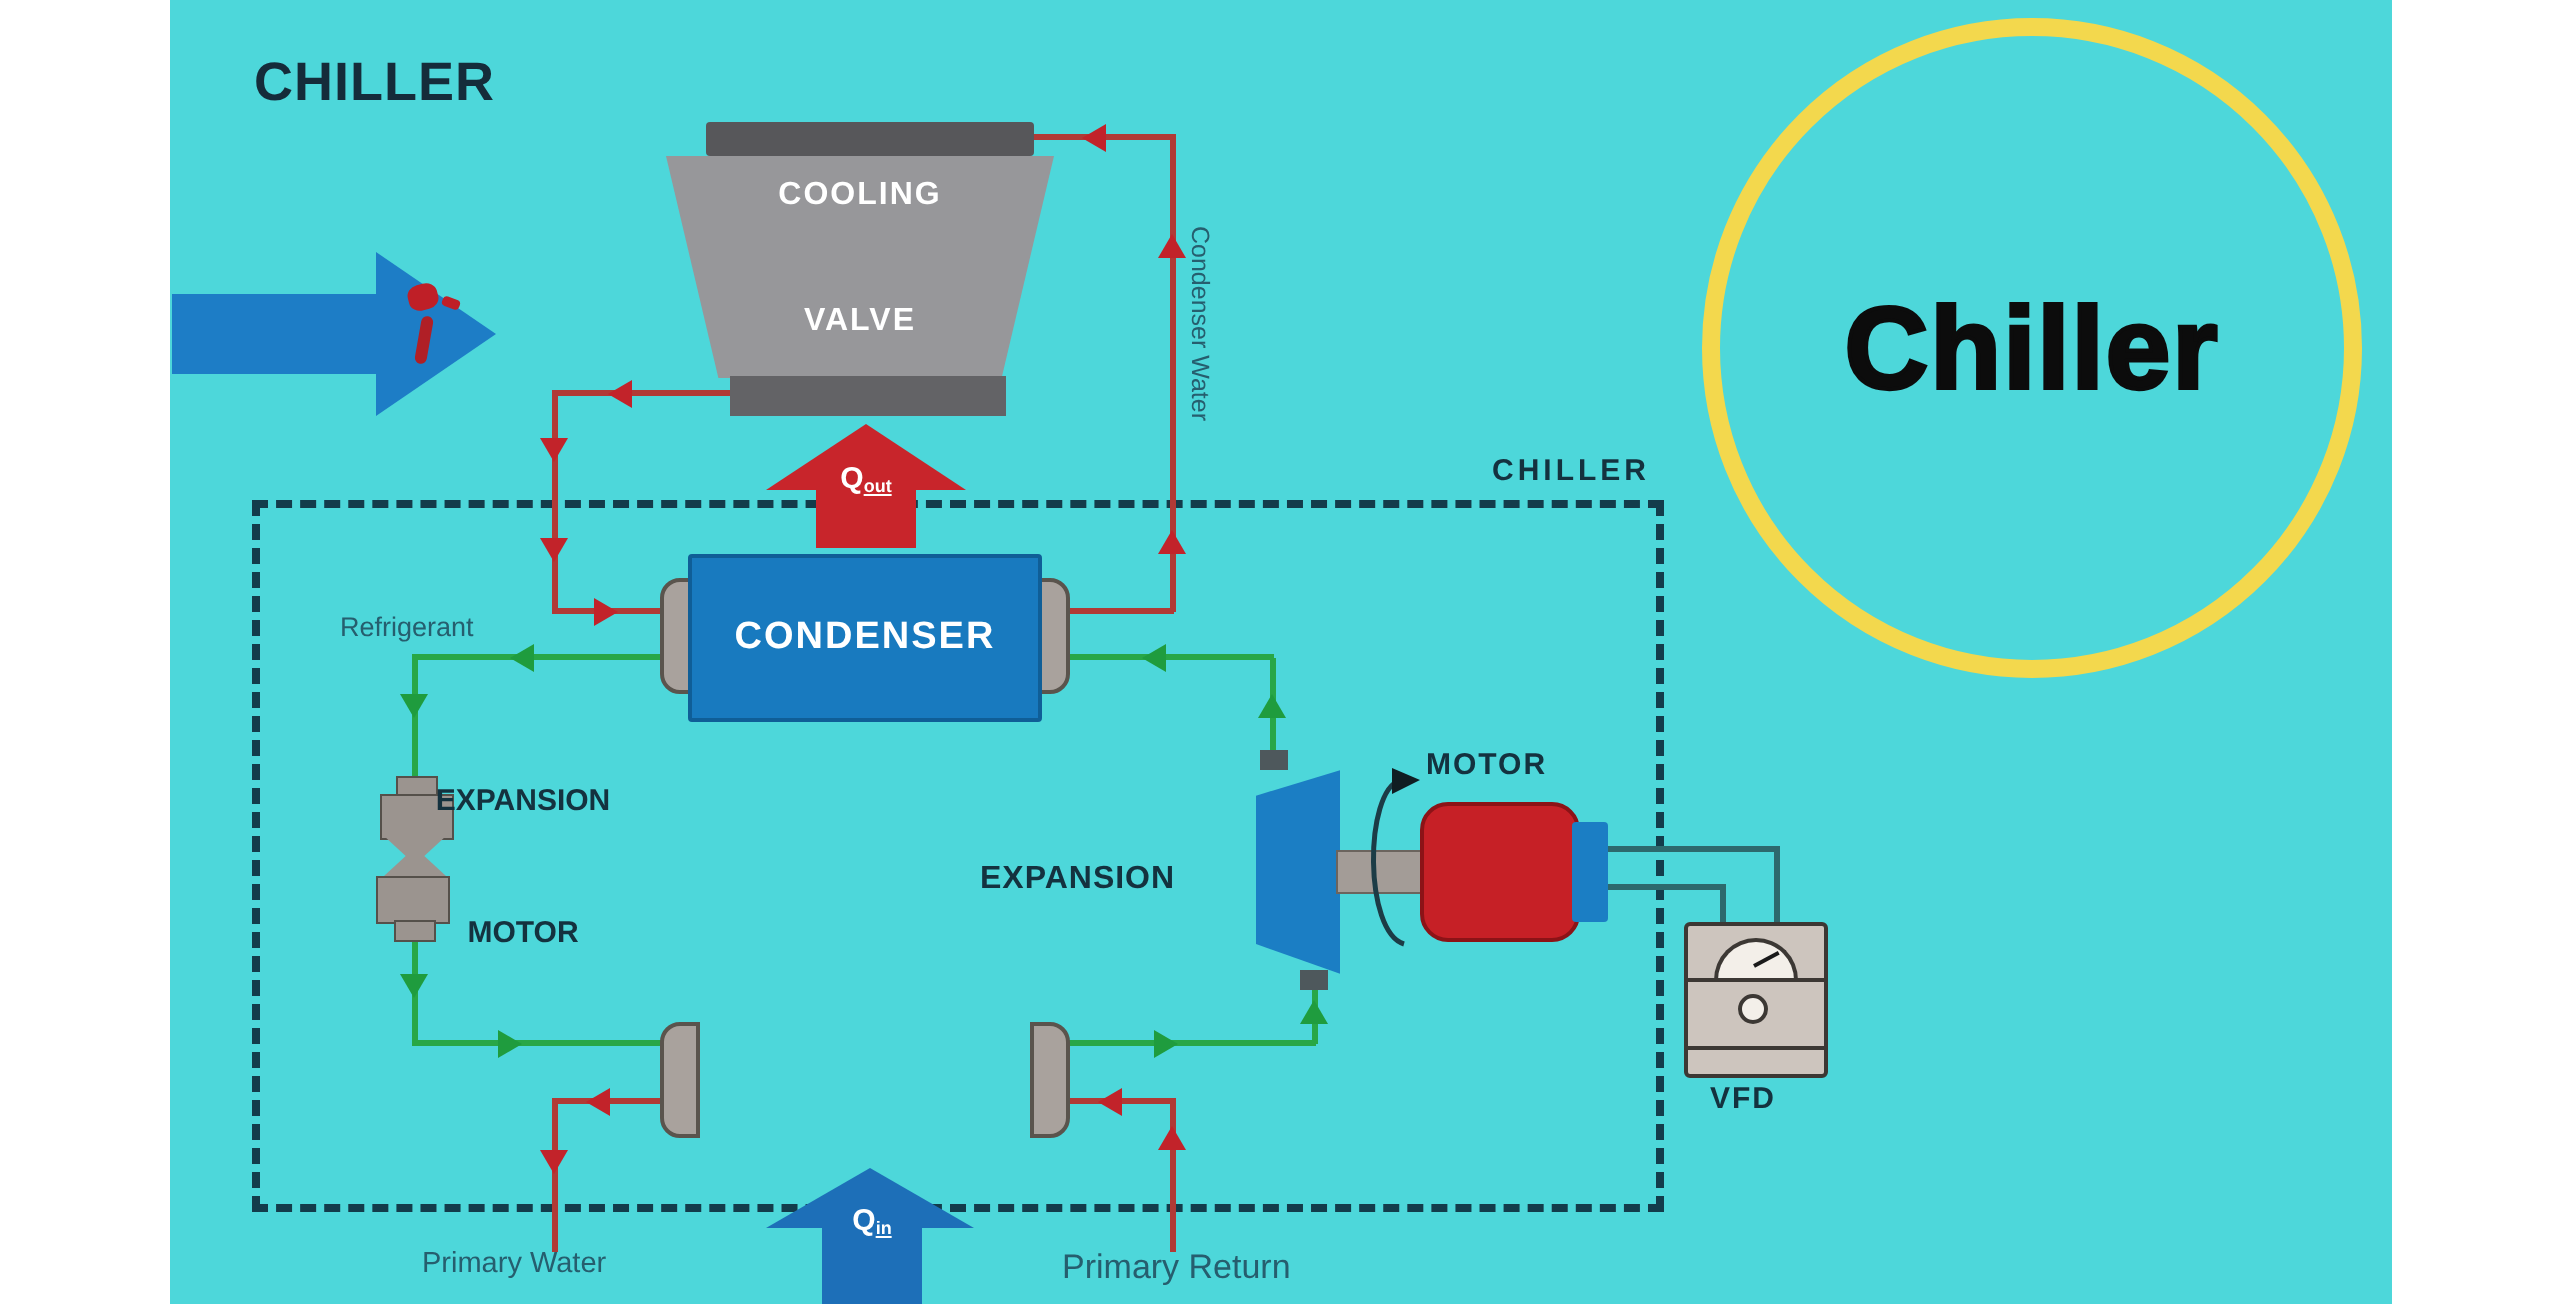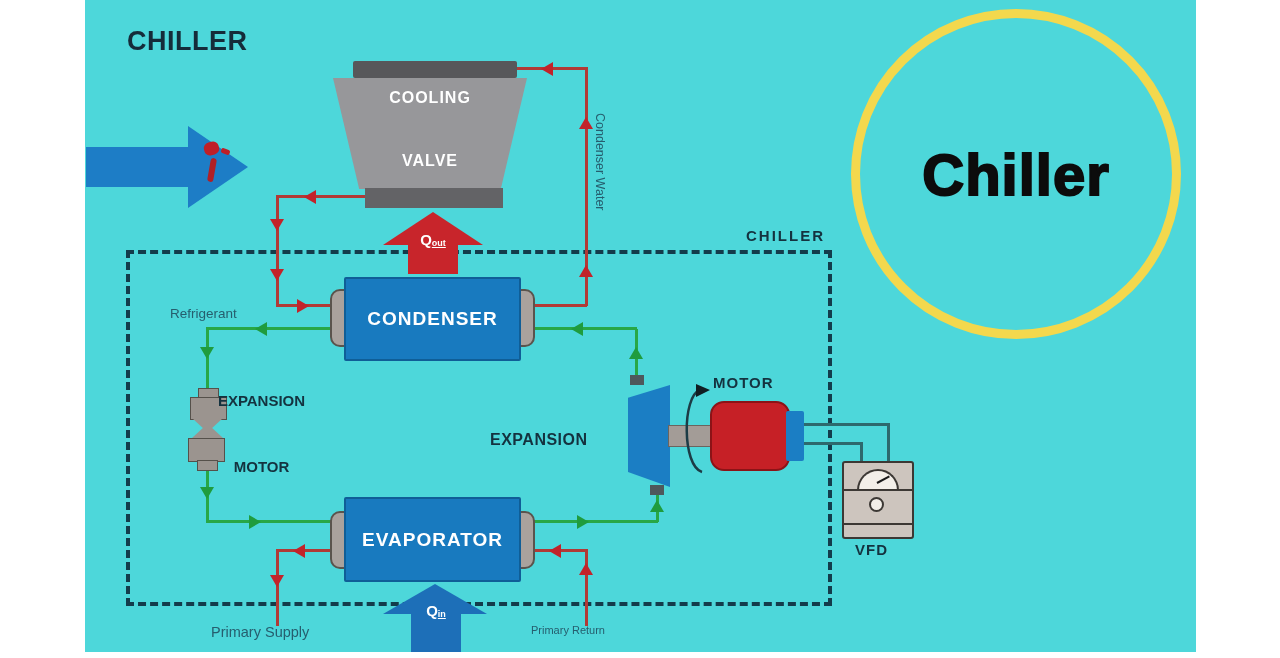--- a/index.html
+++ b/index.html
@@ -106,23 +106,20 @@
   </div>
 
   <div class="cap" style="left:330px;top:289px;width:20px;height:58px;border-radius:10px 0 0 10px;"></div>
   <div class="cap" style="left:515px;top:289px;width:20px;height:58px;border-radius:0 10px 10px 0;"></div>
   <div class="vessel" style="left:344px;top:277px;width:177px;height:84px;">
     <span class="boxlabel" style="font-size:19px;">CONDENSER</span>
   </div>
 
   <div class="cap" style="left:330px;top:511px;width:20px;height:58px;border-radius:10px 0 0 10px;"></div>
   <div class="cap" style="left:515px;top:511px;width:20px;height:58px;border-radius:0 10px 10px 0;"></div>
-  <div class="vessel" style="left:344px;top:497px;width:177px;height:85px;">
-    <span class="boxlabel" style="font-size:19px;">EVAPORATOR</span>
-  </div>
 
   <div class="abs gray" style="left:198px;top:388px;width:19px;height:9px;border:1px solid #55504a;"></div>
   <div class="abs gray" style="left:190px;top:397px;width:35px;height:21px;border:1px solid #55504a;"></div>
   <div class="abs gray" style="left:192px;top:418px;width:31px;height:10px;clip-path:polygon(0 0,100% 0,65% 100%,35% 100%);"></div>
   <div class="abs gray" style="left:192px;top:428px;width:31px;height:10px;clip-path:polygon(35% 0,65% 0,100% 100%,0 100%);"></div>
   <div class="abs gray" style="left:188px;top:438px;width:35px;height:22px;border:1px solid #55504a;"></div>
   <div class="abs gray" style="left:197px;top:460px;width:19px;height:9px;border:1px solid #55504a;"></div>
   <div class="abs blab center" style="left:204px;top:413px;width:115px;height:42px;font-size:15px;line-height:1.35;flex-direction:column;align-items:center;">
     <div>EXPANSION</div>
     <div>MOTOR</div>
@@ -158,22 +155,22 @@
   <div class="abs" style="left:383px;top:584px;width:0;height:0;border-left:52px solid transparent;
        border-right:52px solid transparent;border-bottom:30px solid #1d6fb8;"></div>
   <div class="abs" style="left:411px;top:613px;width:50px;height:39px;background:#1d6fb8;"></div>
   <div class="abs qlabel" style="left:401px;top:602px;width:70px;">
     <span class="sym">Q</span>
     <span class="sub">in</span>
   </div>
 
   <div class="abs slab" style="left:170px;top:306px;font-size:13.5px;">Refrigerant</div>
   <div class="abs slab" style="left:593px;top:113px;height:150px;font-size:12.5px;writing-mode:vertical-rl;">Condenser Water</div>
-  <div class="abs slab" style="left:211px;top:624px;font-size:14.5px;">Primary Supply</div>
-  <div class="abs slab" style="left:531px;top:624px;font-size:11px;">Primary Return</div>
+  <div class="abs slab" style="left:211px;top:624px;font-size:14.5px;">Primary Water</div>
+  <div class="abs slab" style="left:531px;top:624px;font-size:17px;">Primary Return</div>
 
   <div id="title" class="abs">
     <div>CHILLER</div>
   </div>
 
   <div class="abs" style="left:86px;top:147px;width:102px;height:40px;background:#1d7dc6;"></div>
   <div class="abs" style="left:188px;top:126px;width:0;height:0;border-top:41px solid transparent;
        border-bottom:41px solid transparent;border-left:60px solid #1d7dc6;"></div>
   <div class="abs" style="left:200px;top:138px;width:36px;height:48px;">
     <div class="abs" style="left:4px;top:4px;width:15px;height:13px;background:#bf1f27;border-radius:40%;transform:rotate(-15deg);"></div>

